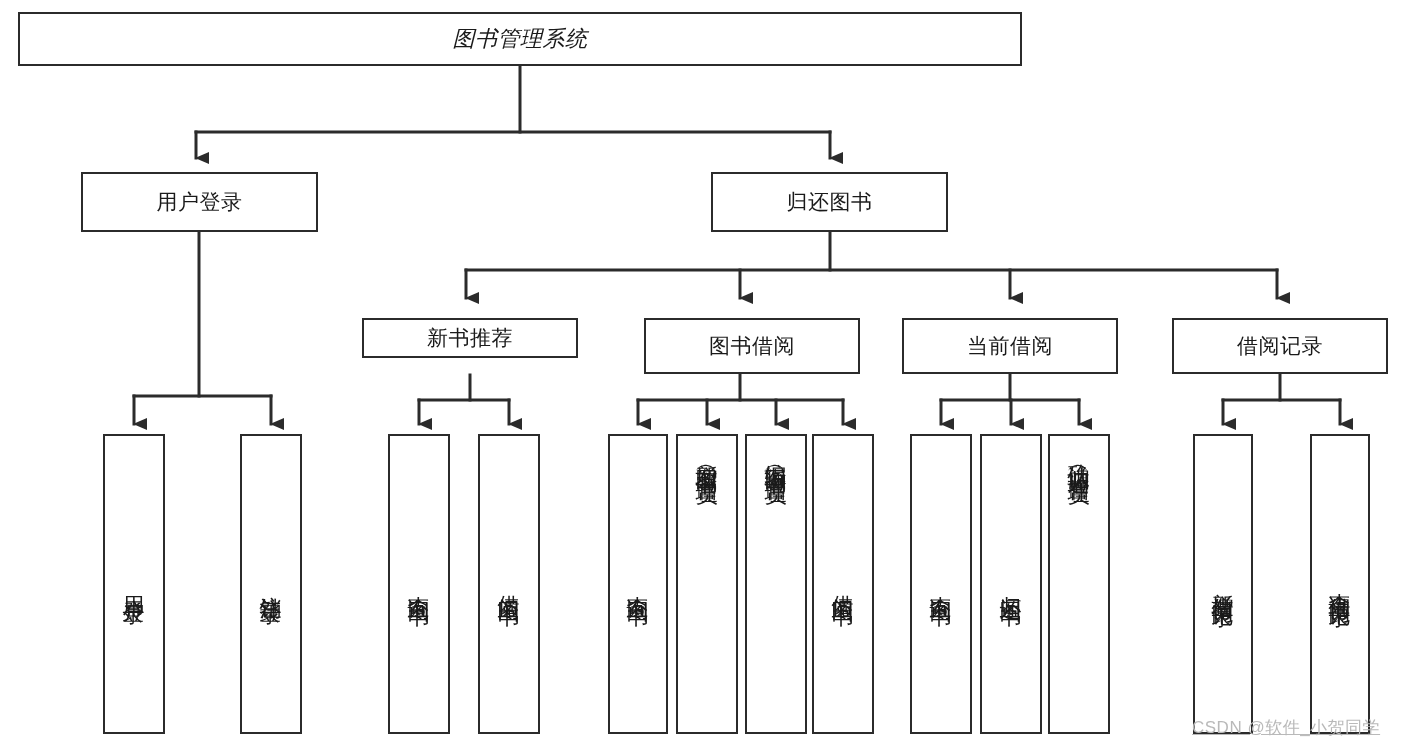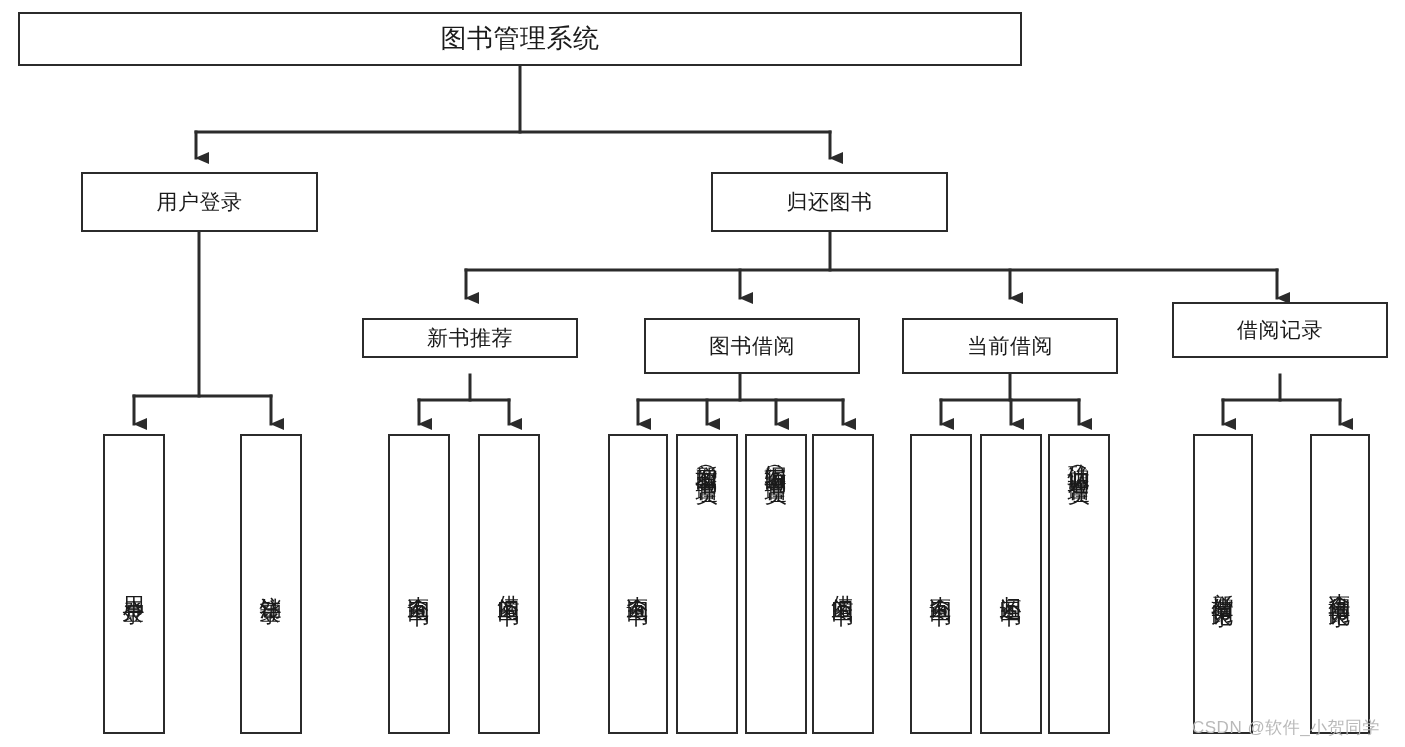--- a/index.html
+++ b/index.html
@@ -41,21 +41,22 @@
     display: block;
     text-align: center;
     line-height: 1.12;
   }
   
   .node.horiz .lbl {
     font-size: 21px;
     letter-spacing: 0.5px;
   }
   .node.root .lbl {
-    font-size: 26px;
+    font-size: 22px;
+    font-style: italic;
   }
   
   .node.vert {
     align-items: flex-start;
     justify-content: center;
     padding-top: 10px;
   }
   .node.vert .lbl {
     writing-mode: vertical-rl;
     text-orientation: upright;
@@ -150,21 +151,21 @@
   </div>
 
   <div class="node horiz" style="left:632px; top:318px; width:216px; height:56px;margin-left:12px;">
     <span class="lbl">图书借阅</span>
   </div>
 
   <div class="node horiz" style="left:902px; top:318px; width:216px; height:56px;">
     <span class="lbl">当前借阅</span>
   </div>
 
-  <div class="node horiz" style="left:1172px; top:302px; width:216px; height:56px;">
+  <div class="node horiz" style="left:1172px; top:318px; width:216px; height:56px;">
     <span class="lbl">借阅记录</span>
   </div>
 
   <div class="node vert mid" style="left:103px; top:434px; width:62px; height:300px;">
     <span class="lbl">用户登录</span>
   </div>
   <div class="node vert mid" style="left:240px; top:434px; width:62px; height:300px;">
     <span class="lbl">注销登录</span>
   </div>
 
@@ -198,15 +199,15 @@
     <span class="lbl">确认归还（管理员）</span>
   </div>
 
   <div class="node vert mid" style="left:1193px; top:434px; width:60px; height:300px;">
     <span class="lbl">新增借阅记录</span>
   </div>
   <div class="node vert mid" style="left:1310px; top:434px; width:60px; height:300px;">
     <span class="lbl">查询借阅记录</span>
   </div>
 
-  <div class="watermark" style="left:1192px; top:716px;">CSDN @软件_小贺同学</div>
+  <div class="watermark" style="left:1192px; top:716px;text-decoration:underline;">CSDN @软件_小贺同学</div>
 
 </div>
 
 </body></html>

